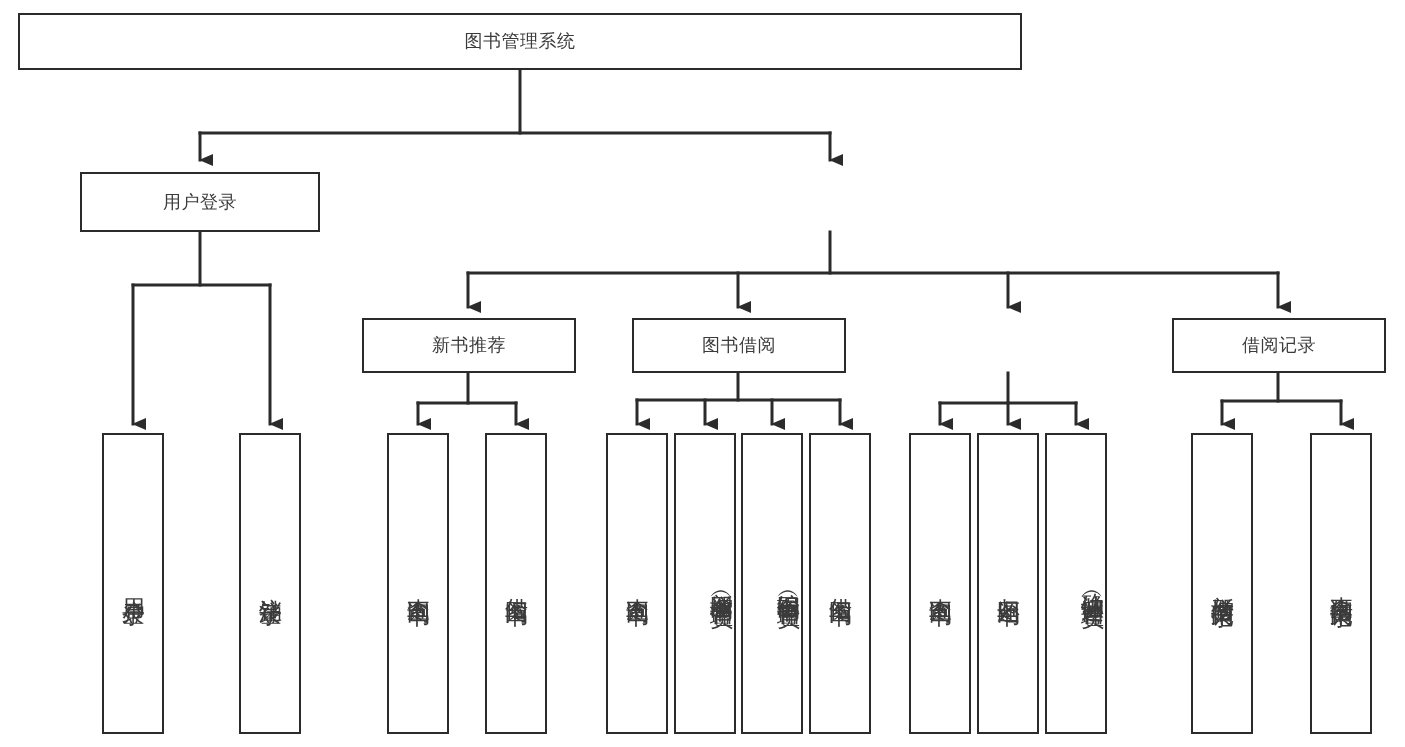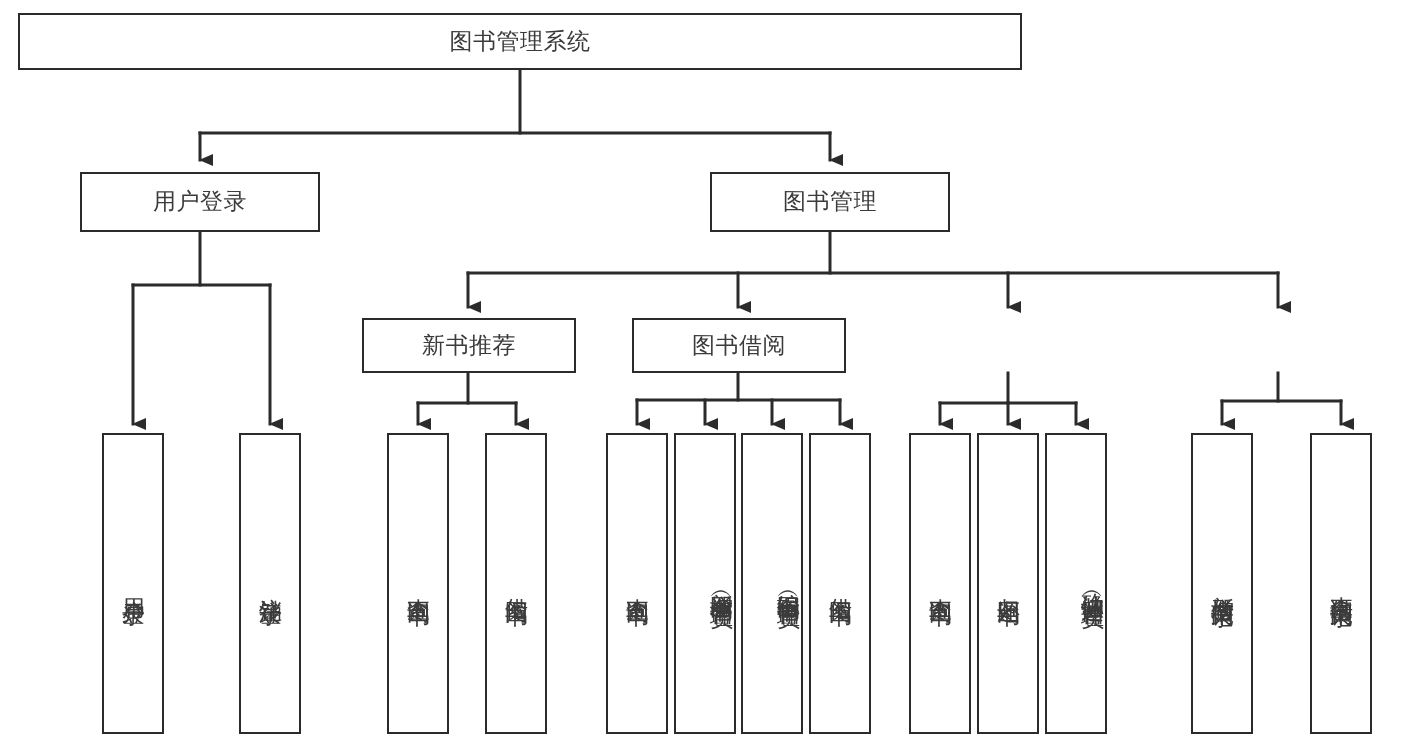--- a/index.html
+++ b/index.html
@@ -33,21 +33,21 @@
     background: #ffffff;
     color: #3b3b3b;
     display: flex;
     align-items: center;
     justify-content: center;
     text-align: center;
     line-height: 1.12;
     z-index: 2;
   }
   .node.horiz {
-    font-size: 23px;
+    font-size: 18px;
     letter-spacing: 0.5px;
   }
   .node.vert {
     writing-mode: vertical-rl;
     text-orientation: upright;
     font-size: 23px;
     letter-spacing: 2px;
     padding-top: 6px;
     padding-bottom: 6px;
     align-items: flex-start;
@@ -119,27 +119,27 @@
       <path d="M 1222 401 L 1341 401"></path>
       <path d="M 1222 401 L 1222 424" marker-end="url(#arrow)"></path>
       <path d="M 1341 401 L 1341 424" marker-end="url(#arrow)"></path>
     </g>
   </svg>
 
   <div class="node horiz" style="left:18px; top:13px; width:1004px; height:57px;">图书管理系统</div>
 
   <div class="node horiz" style="left:80px; top:172px; width:240px; height:60px;">用户登录</div>
 
-  <div class="node horiz" style="left:710px; top:172px; width:240px; height:60px;">图书管理</div>
 
   <div class="node horiz" style="left:632px; top:318px; width:214px; height:55px;">图书借阅</div>
 
   <div class="node horiz" style="left:362px; top:318px; width:214px; height:55px;">新书推荐</div>
 
 
+  <div class="node horiz" style="left:1172px; top:318px; width:214px; height:55px;">借阅记录</div>
 
   <div class="node vert centered" style="left:102px; top:433px; width:62px; height:301px;">用户登录</div>
 
   <div class="node vert centered" style="left:239px; top:433px; width:62px; height:301px;">注销登录</div>
 
   <div class="node vert centered" style="left:387px; top:433px; width:62px; height:301px;">查询图书</div>
 
   <div class="node vert centered" style="left:485px; top:433px; width:62px; height:301px;">借阅图书</div>
 
   <div class="node vert centered" style="left:606px; top:433px; width:62px; height:301px;">查询图书</div>

